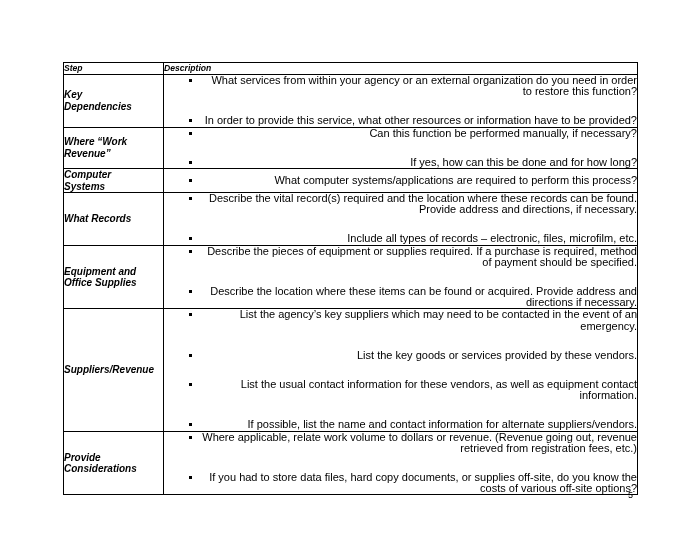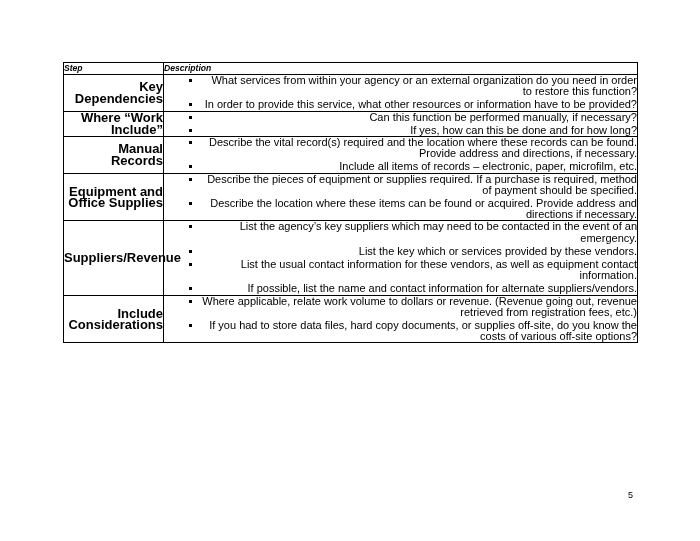--- a/index.html
+++ b/index.html
@@ -48,45 +48,46 @@
     font-size: 8.6px;
     line-height: 11px;
     padding: 3px 0 3px 5px;
     text-align: left;
     white-space: nowrap;
   }
 
   
   .step-cell {
     font-weight: bold;
-    font-size: 13px;
+    font-style: italic;
+    font-size: 10px;
     line-height: 11.5px;
     padding: 5px 4px 5px 5px;
-    text-align: right;
+    text-align: left;
   }
 
   
   .desc-cell {
     padding: 5px 6px 5px 0;
   }
   ul.bullets {
     list-style: none;
     margin: 0;
     padding: 0;
   }
   ul.bullets li {
     position: relative;
     font-size: 11px;
     line-height: 11.2px;
     padding: 0 0 0 36px;
     margin: 0 0 0 0;
     text-align: right;
   }
   ul.bullets li + li {
-    margin-top: 2px;
+    margin-top: 18px;
   }
   ul.bullets li .sq {
     position: absolute;
     left: 25px;
     top: 4px;
     width: 3px;
     height: 3px;
     background: #000000;
   }
 
@@ -120,59 +121,67 @@
         <tr>
           <td class="step-cell"><span>Key</span><br><span>Dependencies</span></td>
           <td class="desc-cell">
             <ul class="bullets">
               <li><span class="sq"></span><span>What services from within your agency or an external organization do you need in order to restore this function?</span></li>
               <li><span class="sq"></span><span>In order to provide this service, what other resources or information have to be provided?</span></li>
             </ul>
           </td>
         </tr>
         <tr>
-          <td class="step-cell"><span>Where “Work</span><br><span>Include”</span></td>
+          <td class="step-cell"><span>Where “Work</span><br><span>Revenue”</span></td>
           <td class="desc-cell">
             <ul class="bullets">
               <li><span class="sq"></span><span>Can this function be performed manually, if necessary?</span></li>
               <li><span class="sq"></span><span>If yes, how can this be done and for how long?</span></li>
             </ul>
           </td>
         </tr>
         <tr>
-          <td class="step-cell"><span>Manual Records</span></td>
+          <td class="step-cell"><span>Computer</span><br><span>Systems</span></td>
+          <td class="desc-cell">
+            <ul class="bullets">
+              <li><span class="sq"></span><span>What computer systems/applications are required to perform this process?</span></li>
+            </ul>
+          </td>
+        </tr>
+        <tr>
+          <td class="step-cell"><span>What Records</span></td>
           <td class="desc-cell">
             <ul class="bullets">
               <li><span class="sq"></span><span>Describe the vital record(s) required and the location where these records can be found.  Provide address and directions, if necessary.</span></li>
-              <li><span class="sq"></span><span>Include all items of records – electronic, paper, microfilm, etc.</span></li>
+              <li><span class="sq"></span><span>Include all types of records – electronic, files, microfilm, etc.</span></li>
             </ul>
           </td>
         </tr>
         <tr>
           <td class="step-cell"><span>Equipment and</span><br><span>Office Supplies</span></td>
           <td class="desc-cell">
             <ul class="bullets">
               <li><span class="sq"></span><span>Describe the pieces of equipment or supplies required.  If a purchase is required, method of payment should be specified.</span></li>
               <li><span class="sq"></span><span>Describe the location where these items can be found or acquired.  Provide address and directions if necessary.</span></li>
             </ul>
           </td>
         </tr>
         <tr>
           <td class="step-cell"><span>Suppliers/Revenue</span></td>
           <td class="desc-cell">
             <ul class="bullets">
               <li><span class="sq"></span><span>List the agency’s key suppliers which may need to be contacted in the event of an emergency.</span></li>
-              <li><span class="sq"></span><span>List the key which or services provided by these vendors.</span></li>
+              <li><span class="sq"></span><span>List the key goods or services provided by these vendors.</span></li>
               <li><span class="sq"></span><span>List the usual contact information for these vendors, as well as equipment contact information.</span></li>
               <li><span class="sq"></span><span>If possible, list the name and contact information for alternate suppliers/vendors.</span></li>
             </ul>
           </td>
         </tr>
         <tr>
-          <td class="step-cell"><span>Include</span><br><span>Considerations</span></td>
+          <td class="step-cell"><span>Provide</span><br><span>Considerations</span></td>
           <td class="desc-cell">
             <ul class="bullets">
               <li><span class="sq"></span><span>Where applicable, relate work volume to dollars or revenue.  (Revenue going out, revenue retrieved from registration fees, etc.)</span></li>
               <li><span class="sq"></span><span>If you had to store data files, hard copy documents, or supplies off-site, do you know the costs of various off-site options?</span></li>
             </ul>
           </td>
         </tr>
       </tbody>
   </table>
 

